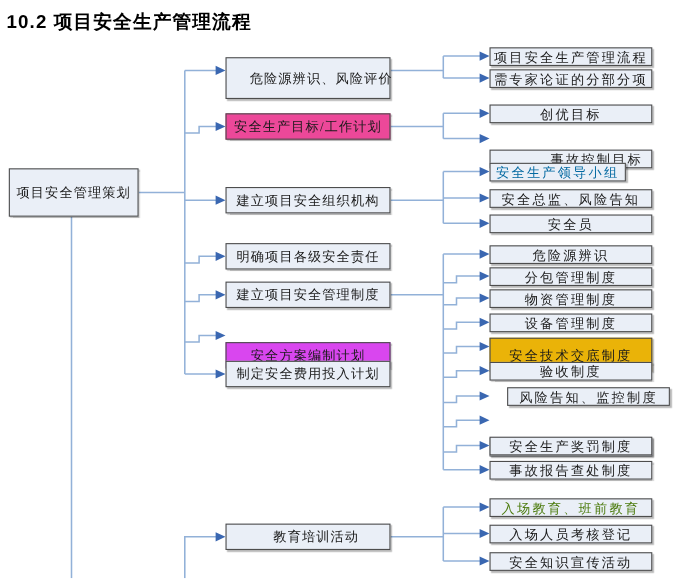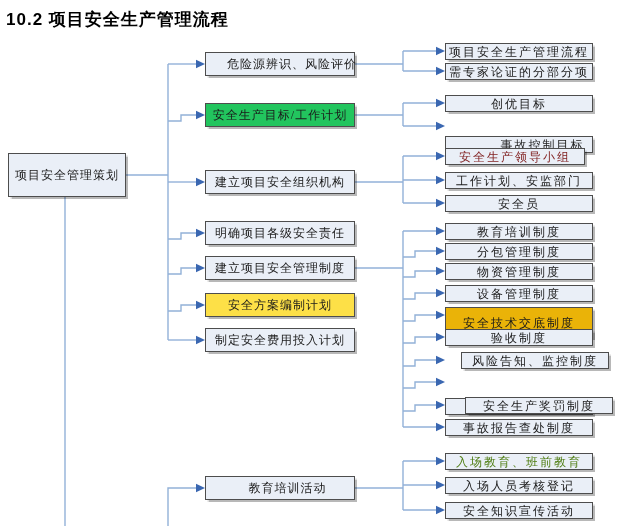--- a/index.html
+++ b/index.html
@@ -97,42 +97,42 @@
       <polyline points="403,461 403,510" fill="none" stroke="#92B1D8" stroke-width="1.4"></polyline>
       <polyline points="403,461 437,461" fill="none" stroke="#92B1D8" stroke-width="1.4"></polyline>
       <polygon points="445,461 436,456.8 436,465.2" fill="#3A67B1"></polygon>
       <polyline points="403,485 437,485" fill="none" stroke="#92B1D8" stroke-width="1.4"></polyline>
       <polygon points="445,485 436,480.8 436,489.2" fill="#3A67B1"></polygon>
       <polyline points="403,510 437,510" fill="none" stroke="#92B1D8" stroke-width="1.4"></polyline>
       <polygon points="445,510 436,505.8 436,514.2" fill="#3A67B1"></polygon>
     </svg>
   <div id="nodes">
       <div class="node root" style="left: 8px; top: 153px; width: 118px; height: 44px; background: rgb(234, 239, 247); border-color: rgb(77, 77, 77); color: rgb(26, 26, 26);">项目安全管理策划</div>
-      <div class="node mid" style="left: 205px; top: 52px; width: 150px; height: 24px; background: rgb(234, 239, 247); border-color: rgb(77, 77, 77); color: rgb(26, 26, 26); padding-left: 24px;">危险源辨识、风险评价</div>
+      <div class="node mid" style="left: 205px; top: 52px; width: 150px; height: 38px; background: rgb(234, 239, 247); border-color: rgb(77, 77, 77); color: rgb(26, 26, 26); padding-left: 24px;">危险源辨识、风险评价</div>
       <div class="node leaf" style="left: 445px; top: 43px; width: 148px; height: 17px; background: rgb(234, 239, 247); border-color: rgb(77, 77, 77); color: rgb(26, 26, 26);">项目安全生产管理流程</div>
       <div class="node leaf" style="left: 445px; top: 63px; width: 148px; height: 17px; background: rgb(234, 239, 247); border-color: rgb(77, 77, 77); color: rgb(26, 26, 26);">需专家论证的分部分项</div>
-      <div class="node mid" style="left: 205px; top: 103px; width: 150px; height: 24px; background: #22c55e; border-color: rgb(77, 77, 77); color: rgb(26, 26, 26);">安全生产目标/工作计划</div>
+      <div class="node mid" style="left: 205px; top: 103px; width: 150px; height: 24px; background: #ec4899; border-color: rgb(77, 77, 77); color: rgb(26, 26, 26);">安全生产目标/工作计划</div>
       <div class="node leaf" style="left: 445px; top: 95px; width: 148px; height: 17px; background: rgb(234, 239, 247); border-color: rgb(77, 77, 77); color: rgb(26, 26, 26);">创优目标</div>
       <div class="node leaf" style="left: 445px; top: 136px; width: 148px; height: 17px; background: rgb(234, 239, 247); border-color: rgb(77, 77, 77); color: rgb(26, 26, 26); padding-left: 47px;">事故控制目标</div>
       <div class="node mid" style="left: 205px; top: 170px; width: 150px; height: 24px; background: rgb(234, 239, 247); border-color: rgb(77, 77, 77); color: rgb(26, 26, 26);">建立项目安全组织机构</div>
-      <div class="node leaf" style="left: 445px; top: 148px; width: 140px; height: 17px; background: rgb(234, 239, 247); border-color: rgb(77, 77, 77); color: #7f1d1d;">安全生产领导小组</div>
-      <div class="node leaf" style="left: 445px; top: 172px; width: 148px; height: 17px; background: rgb(234, 239, 247); border-color: rgb(77, 77, 77); color: rgb(26, 26, 26);">工作计划、安监部门</div>
+      <div class="node leaf" style="left: 445px; top: 148px; width: 124px; height: 17px; background: rgb(234, 239, 247); border-color: rgb(77, 77, 77); color: #0369a1;">安全生产领导小组</div>
+      <div class="node leaf" style="left: 445px; top: 172px; width: 148px; height: 17px; background: rgb(234, 239, 247); border-color: rgb(77, 77, 77); color: rgb(26, 26, 26);">安全总监、风险告知</div>
       <div class="node leaf" style="left: 445px; top: 195px; width: 148px; height: 17px; background: rgb(234, 239, 247); border-color: rgb(77, 77, 77); color: rgb(26, 26, 26);">安全员</div>
       <div class="node mid" style="left: 205px; top: 221px; width: 150px; height: 24px; background: rgb(234, 239, 247); border-color: rgb(77, 77, 77); color: rgb(26, 26, 26);">明确项目各级安全责任</div>
       <div class="node mid" style="left: 205px; top: 256px; width: 150px; height: 24px; background: rgb(234, 239, 247); border-color: rgb(77, 77, 77); color: rgb(26, 26, 26);">建立项目安全管理制度</div>
-      <div class="node leaf" style="left: 445px; top: 223px; width: 148px; height: 17px; background: rgb(234, 239, 247); border-color: rgb(77, 77, 77); color: rgb(26, 26, 26);">教育培训制度</div>
+      <div class="node leaf" style="left: 445px; top: 223px; width: 148px; height: 17px; background: rgb(234, 239, 247); border-color: rgb(77, 77, 77); color: rgb(26, 26, 26);">危险源辨识</div>
       <div class="node leaf" style="left: 445px; top: 243px; width: 148px; height: 17px; background: rgb(234, 239, 247); border-color: rgb(77, 77, 77); color: rgb(26, 26, 26);">分包管理制度</div>
       <div class="node leaf" style="left: 445px; top: 263px; width: 148px; height: 17px; background: rgb(234, 239, 247); border-color: rgb(77, 77, 77); color: rgb(26, 26, 26);">物资管理制度</div>
       <div class="node leaf" style="left: 445px; top: 285px; width: 148px; height: 17px; background: rgb(234, 239, 247); border-color: rgb(77, 77, 77); color: rgb(26, 26, 26);">设备管理制度</div>
       <div class="node leaf" style="left: 445px; top: 307px; width: 148px; height: 31px; background: #eab308; border-color: rgb(77, 77, 77); color: rgb(26, 26, 26);">安全技术交底制度</div>
       <div class="node leaf" style="left: 445px; top: 329px; width: 148px; height: 17px; background: rgb(234, 239, 247); border-color: rgb(77, 77, 77); color: rgb(26, 26, 26);">验收制度</div>
       <div class="node leaf" style="left: 445px; top: 352px; width: 148px; height: 17px; background: rgb(234, 239, 247); border-color: rgb(77, 77, 77); color: rgb(26, 26, 26); margin-left: 16px;">风险告知、监控制度</div>
       <div class="node leaf" style="left: 445px; top: 374px; width: 148px; height: 17px; background: rgb(234, 239, 247); border-color: rgb(77, 77, 77); color: rgb(26, 26, 26); margin-top: 24px;">安全检查制度</div>
-      <div class="node leaf" style="left: 445px; top: 397px; width: 148px; height: 17px; background: rgb(234, 239, 247); border-color: rgb(77, 77, 77); color: rgb(26, 26, 26); margin-left: 20px;">安全生产奖罚制度</div>
+      <div class="node leaf" style="left: 445px; top: 397px; width: 148px; height: 17px; background: rgb(234, 239, 247); border-color: rgb(77, 77, 77); color: rgb(26, 26, 26);">安全生产奖罚制度</div>
       <div class="node leaf" style="left: 445px; top: 419px; width: 148px; height: 17px; background: rgb(234, 239, 247); border-color: rgb(77, 77, 77); color: rgb(26, 26, 26);">事故报告查处制度</div>
-      <div class="node mid" style="left: 205px; top: 293px; width: 150px; height: 24px; background: #fde047; border-color: rgb(77, 77, 77); color: rgb(26, 26, 26);">安全方案编制计划</div>
+      <div class="node mid" style="left: 205px; top: 311px; width: 150px; height: 24px; background: #d946ef; border-color: rgb(77, 77, 77); color: rgb(26, 26, 26);">安全方案编制计划</div>
       <div class="node mid" style="left: 205px; top: 328px; width: 150px; height: 24px; background: rgb(234, 239, 247); border-color: rgb(77, 77, 77); color: rgb(26, 26, 26);">制定安全费用投入计划</div>
       <div class="node mid" style="left: 205px; top: 476px; width: 150px; height: 24px; background: rgb(234, 239, 247); border-color: rgb(77, 77, 77); color: rgb(26, 26, 26); padding-left: 15px;">教育培训活动</div>
       <div class="node leaf" style="left: 445px; top: 453px; width: 148px; height: 17px; background: rgb(234, 239, 247); border-color: rgb(77, 77, 77); color: #4d7c0f;">入场教育、班前教育</div>
       <div class="node leaf" style="left: 445px; top: 477px; width: 148px; height: 17px; background: rgb(234, 239, 247); border-color: rgb(77, 77, 77); color: rgb(26, 26, 26);">入场人员考核登记</div>
       <div class="node leaf" style="left: 445px; top: 502px; width: 148px; height: 17px; background: rgb(234, 239, 247); border-color: rgb(77, 77, 77); color: rgb(26, 26, 26);">安全知识宣传活动</div>
     </div>
 </div>
 
 </body></html>

